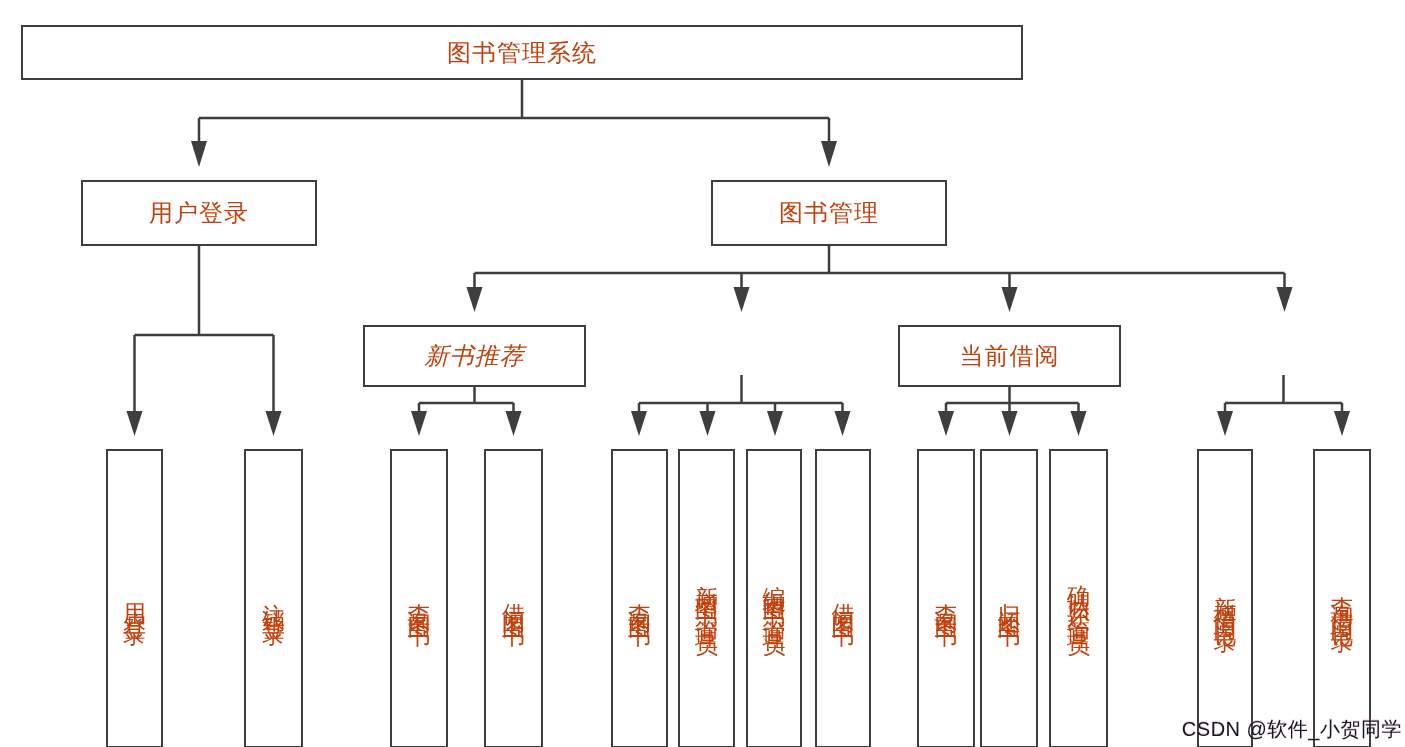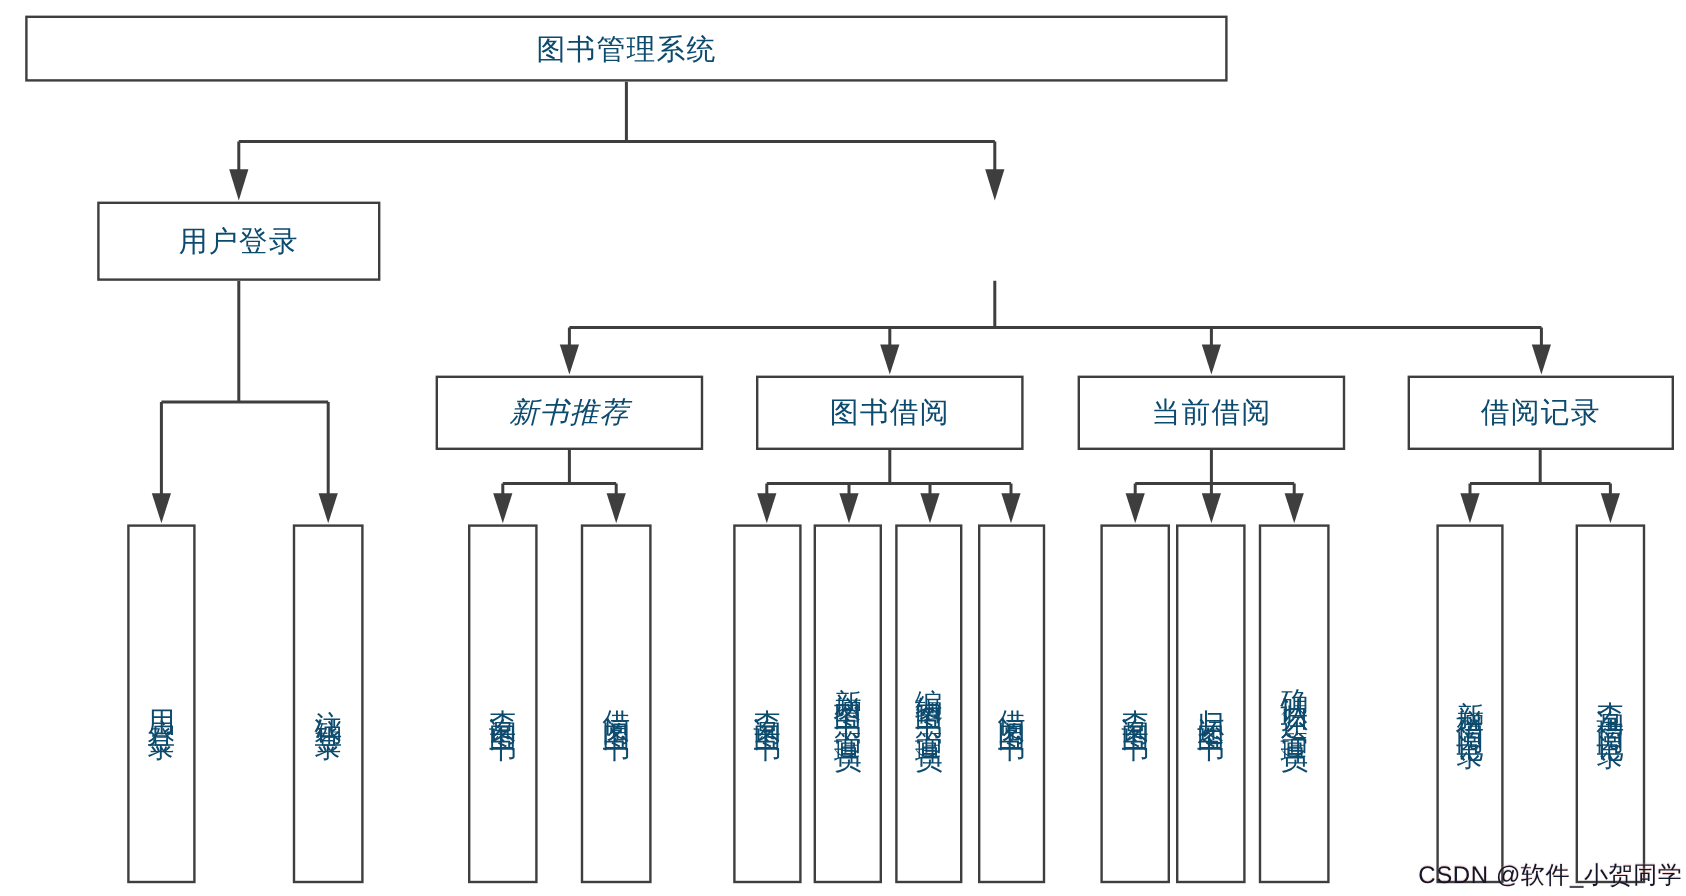--- a/index.html
+++ b/index.html
@@ -21,25 +21,26 @@
     top: 0;
     width: 1405px;
     height: 747px;
     pointer-events: none;
   }
   .node {
     position: absolute;
     box-sizing: border-box;
     border: 2.5px solid #3e3e3e;
     background: #ffffff;
-    color: #0c4a6e;
+    color: #c2410c;
     display: flex;
     align-items: center;
     justify-content: center;
     text-align: right;
+    margin-top: 12px;
   }
   .node.h {
     font-size: 24px;
     letter-spacing: 1px;
   }
   .node.v {
     font-size: 23px;
   }
   .node.v .vtext {
     writing-mode: vertical-rl;
@@ -108,25 +109,24 @@
       <polygon points="1070.5,411 1086.5,411 1078.5,436"></polygon>
 
       <polygon points="1217,411 1233,411 1225,436"></polygon>
       <polygon points="1334,411 1350,411 1342,436"></polygon>
     </g>
   </svg>
 
   <div class="node h" style="left:21px; top:13px; width:1002px; height:55px;">图书管理系统</div>
 
   <div class="node h" style="left:81px; top:168px; width:236px; height:66px;">用户登录</div>
+  <div class="node h" style="left:711px; top:168px; width:236px; height:66px;">图书管理</div>
 
   <div class="node h" style="left:363px; top:313px; width:223px; height:62px;font-style:italic;">新书推荐</div>
-  <div class="node h" style="left:630px; top:313px; width:223px; height:62px;">图书借阅</div>
   <div class="node h" style="left:898px; top:313px; width:223px; height:62px;font-family:Liberation Serif, serif;">当前借阅</div>
-  <div class="node h" style="left:1173px; top:313px; width:222px; height:62px;">借阅记录</div>
 
   <div class="node v" style="left:106px; top:437px; width:57px; height:299px;">
     <span class="vtext">用户登录</span>
   </div>
   <div class="node v" style="left:244px; top:437px; width:59px; height:299px;">
     <span class="vtext">注销登录</span>
   </div>
 
   <div class="node v" style="left:390px; top:437px; width:58px; height:299px;">
     <span class="vtext">查询图书</span>

